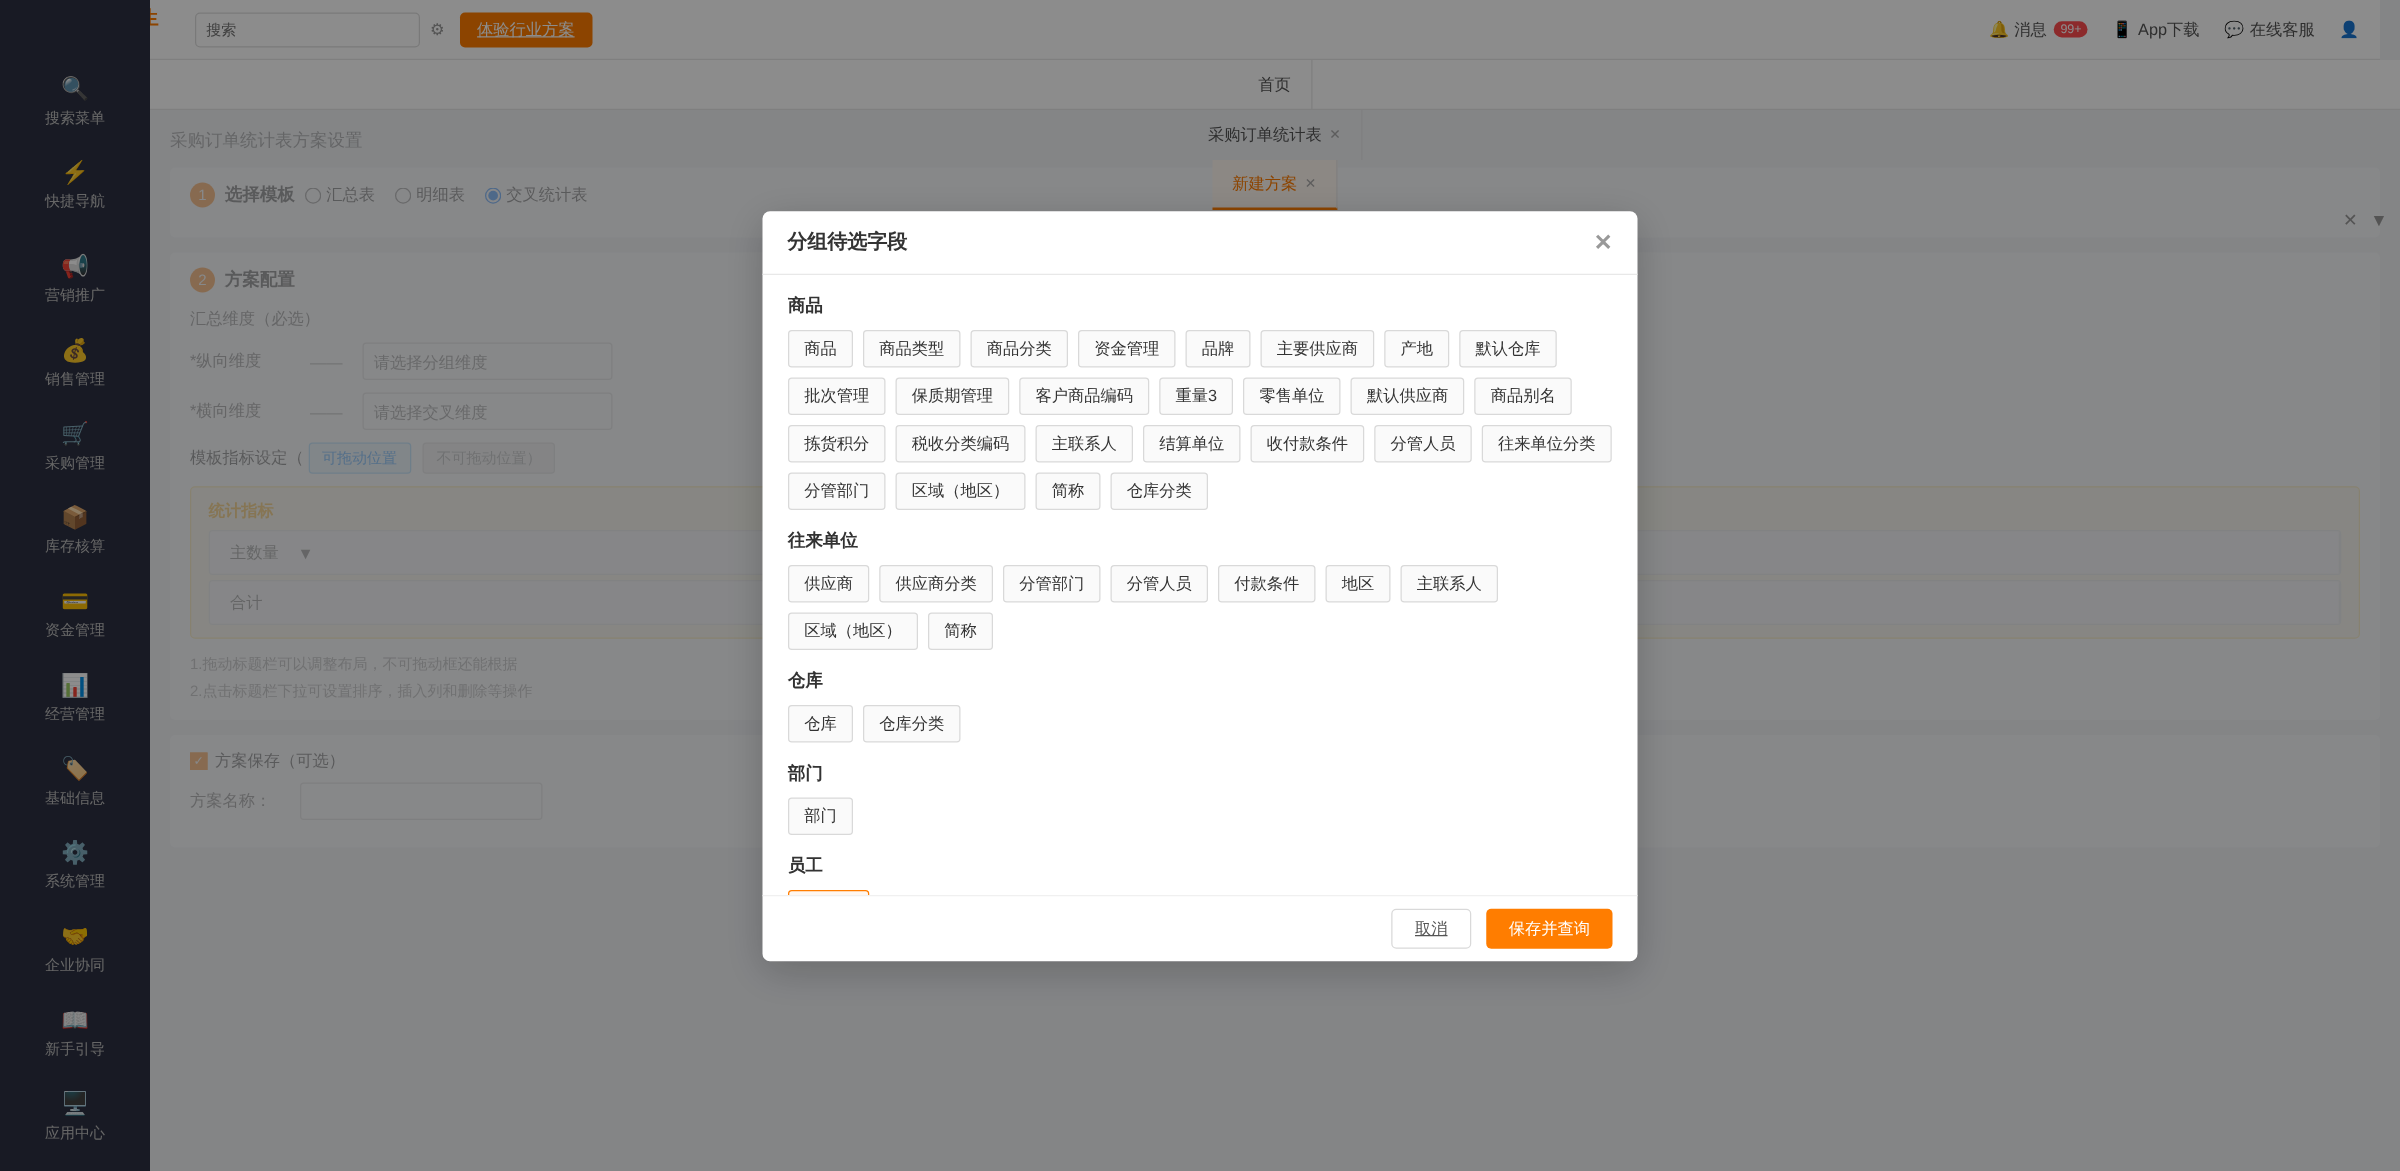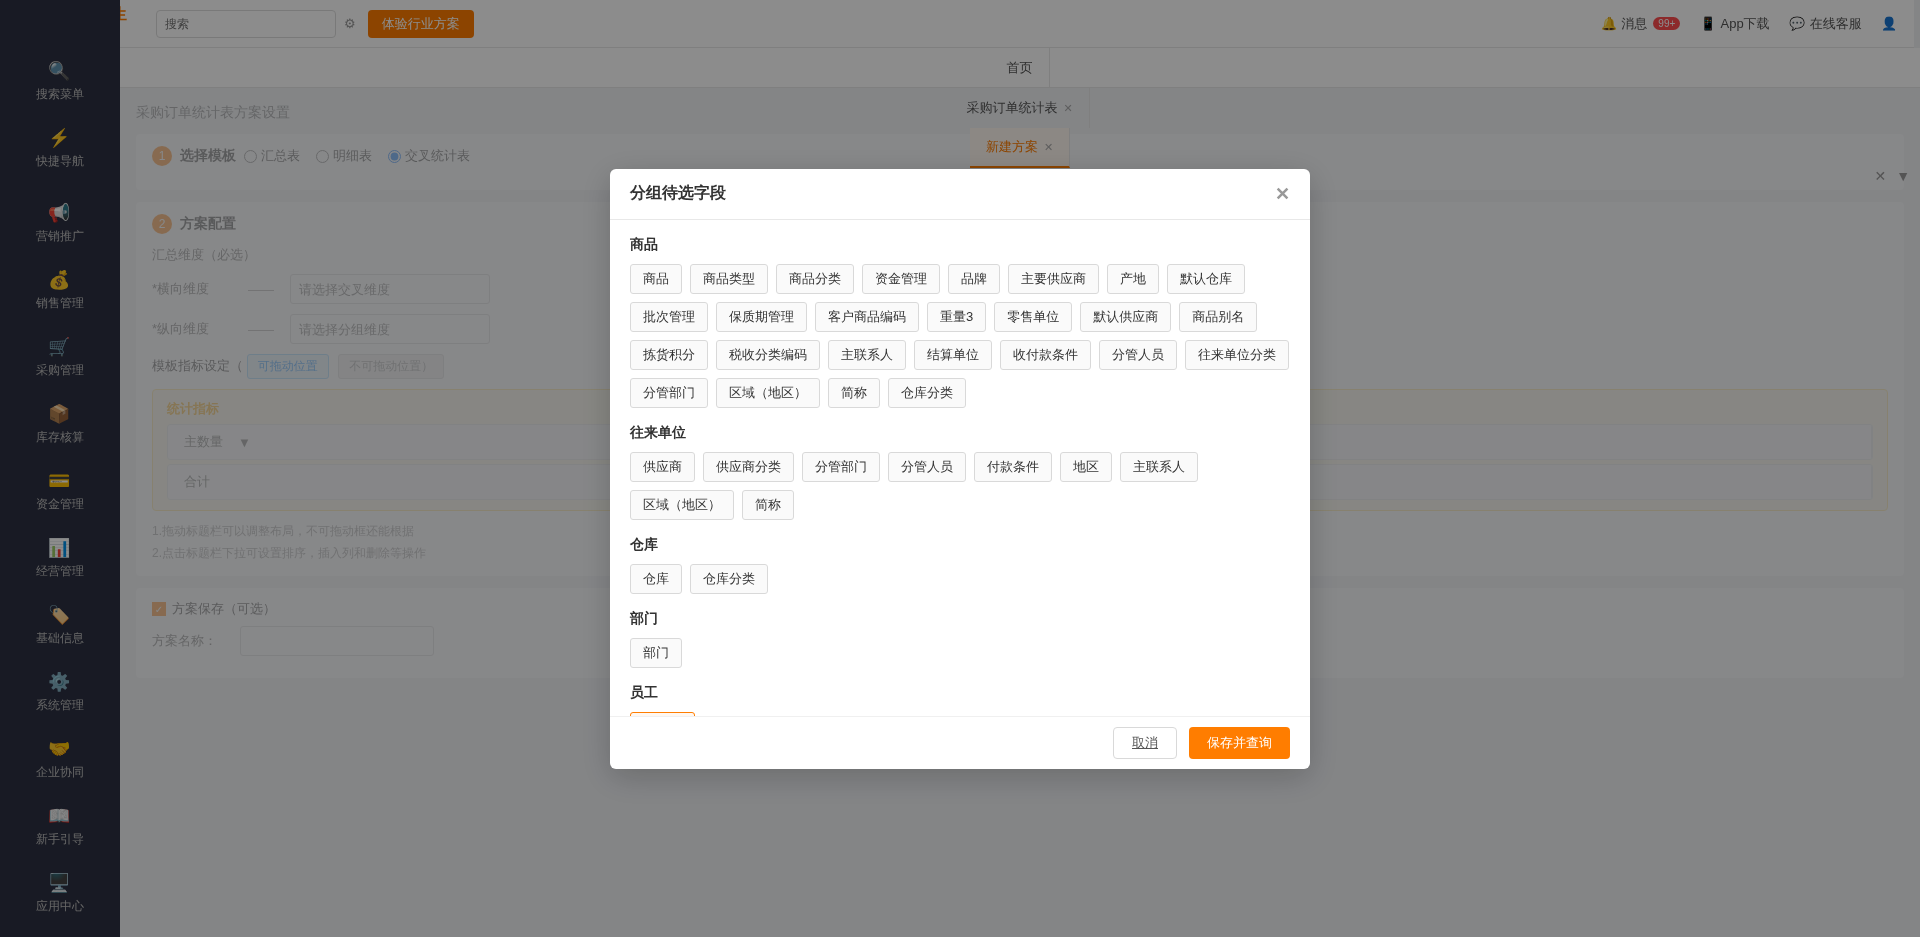--- a/index.html
+++ b/index.html
@@ -6,21 +6,21 @@
     body { font-family: 'Microsoft YaHei', Arial, sans-serif; font-size: 13px; background: #f0f2f5; color: #333; }
 
     
     .topbar {
       height: 48px;
       background: #fff;
       display: flex;
       align-items: center;
       padding: 0 16px;
       border-bottom: 1px solid #e8e8e8;
-      position: fixed; top: 0; left: 0; right: 6px; z-index: 100;
+      position: fixed; top: 0; left: 0; right: 16px; z-index: 100;
     }
     .topbar-logo {
       width: 120px;
       display: flex; align-items: center; gap: 6px;
       color: #ff7d00; font-weight: bold; font-size: 15px;
     }
     .topbar-logo-icon {
       width: 32px; height: 32px;
       background: #ff7d00;
       border-radius: 50%;
@@ -32,21 +32,21 @@
       margin-left: 20px;
     }
     .topbar-search input {
       width: 100%; height: 28px; border: 1px solid #ddd; border-radius: 4px;
       padding: 0 8px; font-size: 12px; color: #999;
     }
     .topbar-btn-experience {
       margin-left: 12px;
       background: #ff7d00; color: #fff;
       border: none; border-radius: 4px;
-      padding: 5px 14px; cursor: pointer; font-size: 13px;
+      padding: 5px 14px; cursor: pointer; font-size: 13px; text-decoration: underline;
     }
     .topbar-right {
       margin-left: auto;
       display: flex; align-items: center; gap: 20px; color: #555; font-size: 13px;
     }
     .topbar-right-item { display: flex; align-items: center; gap: 4px; cursor: pointer; }
     .badge {
       background: #ff4d4f; color: #fff;
       border-radius: 10px; font-size: 10px;
       padding: 1px 5px; margin-left: 2px; text-align: center;
@@ -349,28 +349,28 @@
   <div class="section-block">
     <div class="section-step">
       <div class="step-num">2</div>
       <span class="step-label">方案配置</span>
     </div>
 
     <div class="form-row">
       <span class="form-label">汇总维度（必选）</span>
     </div>
     <div class="form-row">
+      <span class="form-label">*纵向维度</span>
+      <span style="color:#999; margin: 0 8px;">——</span>
+      <input class="form-input" placeholder="请选择分组维度" style="">
+    </div>
+    <div class="form-row">
       <span class="form-label">*横向维度</span>
       <span style="color:#999; margin: 0 8px;">——</span>
       <input class="form-input" placeholder="请选择交叉维度" style="">
-    </div>
-    <div class="form-row">
-      <span class="form-label">*纵向维度</span>
-      <span style="color:#999; margin: 0 8px;">——</span>
-      <input class="form-input" placeholder="请选择分组维度" style="">
     </div>
 
     <div style="margin:10px 0; font-size:13px; color:#333;">
       <span>模板指标设定（</span>
       <span class="pos-label pos-drag">可拖动位置</span>
       <span class="pos-label pos-fixed">不可拖动位置）</span>
     </div>
 
     <div class="stat-section">
       <div class="stat-label">统计指标</div>

